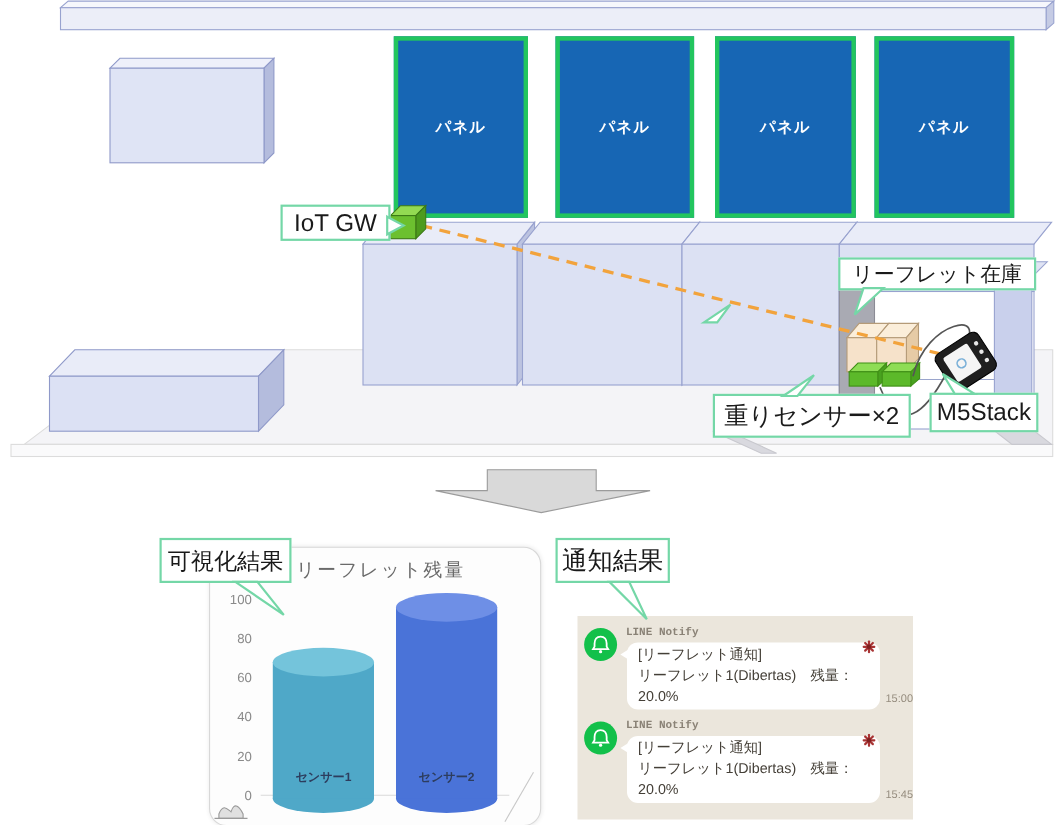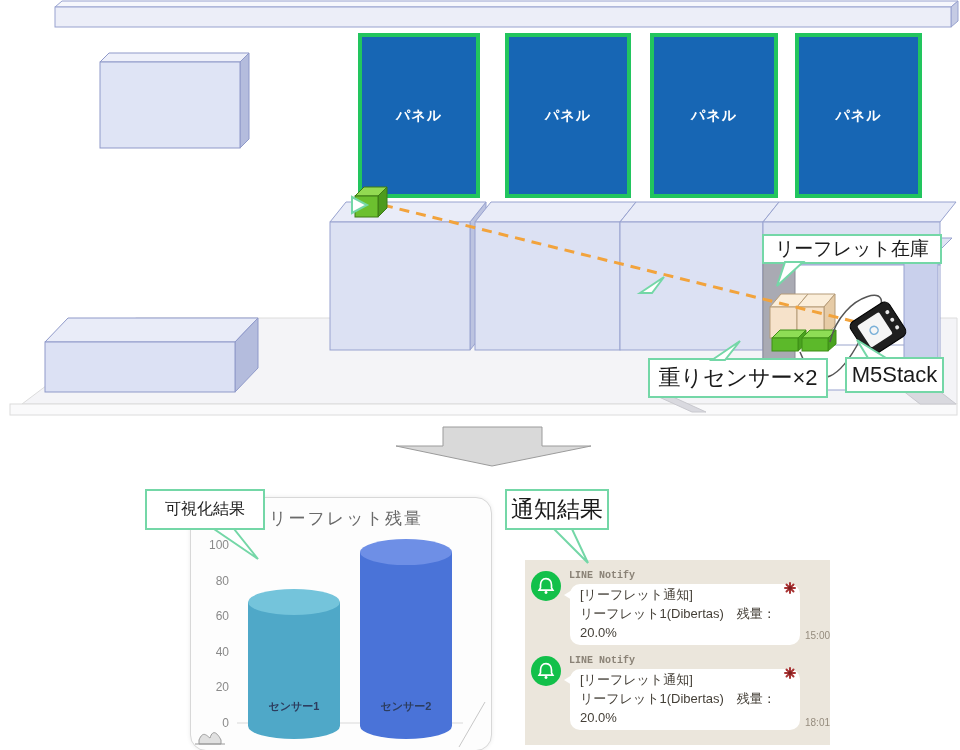--- a/index.html
+++ b/index.html
@@ -141,20 +141,21 @@
     <polygon points="443,427 542,427 542,446 591,446 492,466 396,446 443,446" fill="#d9d9d9" stroke="#9b9b9b" stroke-width="1"></polygon>
   </svg>
 
   <div class="panel" style="left:358px;width:122px;">パネル</div>
   <div class="panel" style="left:505px;width:126px;">パネル</div>
   <div class="panel" style="left:650px;width:128px;">パネル</div>
   <div class="panel" style="left:795px;width:127px;">パネル</div>
 
   <div id="display-label">ディスプレイ</div>
 
+  <div class="callout" style="left:255px;top:186px;width:100px;height:33px;font-size:22px;">IoT GW</div>
   <svg class="tail" style="left:352px;top:195px;" width="16" height="20">
     <polygon points="0,2 15,10 0,18"></polygon>
     </svg>
 
   <div class="callout" style="left:762px;top:234px;width:180px;height:30px;font-size:19px;">リーフレット在庫</div>
   <svg class="tail" style="left:775px;top:261px;" width="30" height="26">
     <polygon points="10,1 28,1 2,25"></polygon>
     </svg>
 
   <svg class="tail" style="left:638px;top:276px;" width="28" height="18">
@@ -164,21 +165,21 @@
   <div class="callout" style="left:648px;top:358px;width:180px;height:40px;font-size:22px;">重りセンサー×2</div>
   <svg class="tail" style="left:712px;top:340px;" width="30" height="21">
     <polygon points="0,20 28,1 13,20"></polygon>
     </svg>
 
   <div class="callout" style="left:845px;top:357px;width:99px;height:36px;font-size:22px;">M5Stack</div>
   <svg class="tail" style="left:856px;top:339px;" width="32" height="20">
     <polygon points="12,19 30,19 1,1"></polygon>
     </svg>
 
-  <div class="callout" style="left:145px;top:489px;width:120px;height:41px;font-size:16px;">可視化結果</div>
+  <div class="callout" style="left:145px;top:489px;width:120px;height:41px;font-size:21px;">可視化結果</div>
   <svg class="tail" style="left:208px;top:528px;" width="52" height="32">
     <polygon points="6,1 26,1 50,31"></polygon>
     </svg>
 
   <div class="callout" style="left:505px;top:489px;width:104px;height:41px;font-size:23px;">通知結果</div>
   <svg class="tail" style="left:548px;top:528px;" width="42" height="36">
     <polygon points="6,1 24,1 40,35"></polygon>
     </svg>
 
   <div id="chart-panel">
@@ -249,16 +250,16 @@
     </div>
     <svg class="badge" style="top:107px;" viewBox="0 0 12 12">
       <g stroke="#a83434" stroke-width="2" stroke-linecap="round">
         <line x1="6" y1="1" x2="6" y2="11"></line>
           <line x1="1" y1="6" x2="11" y2="6"></line>
         <line x1="2.5" y1="2.5" x2="9.5" y2="9.5"></line>
           <line x1="9.5" y1="2.5" x2="2.5" y2="9.5"></line>
       </g>
         <circle cx="6" cy="6" r="2" fill="#7e2020"></circle>
     </svg>
-    <div class="time" style="top:157px;">18:01</div>
+    <div class="time" style="top:157px;">15:45</div>
   </div>
 
 </div>
 
 </body></html>

